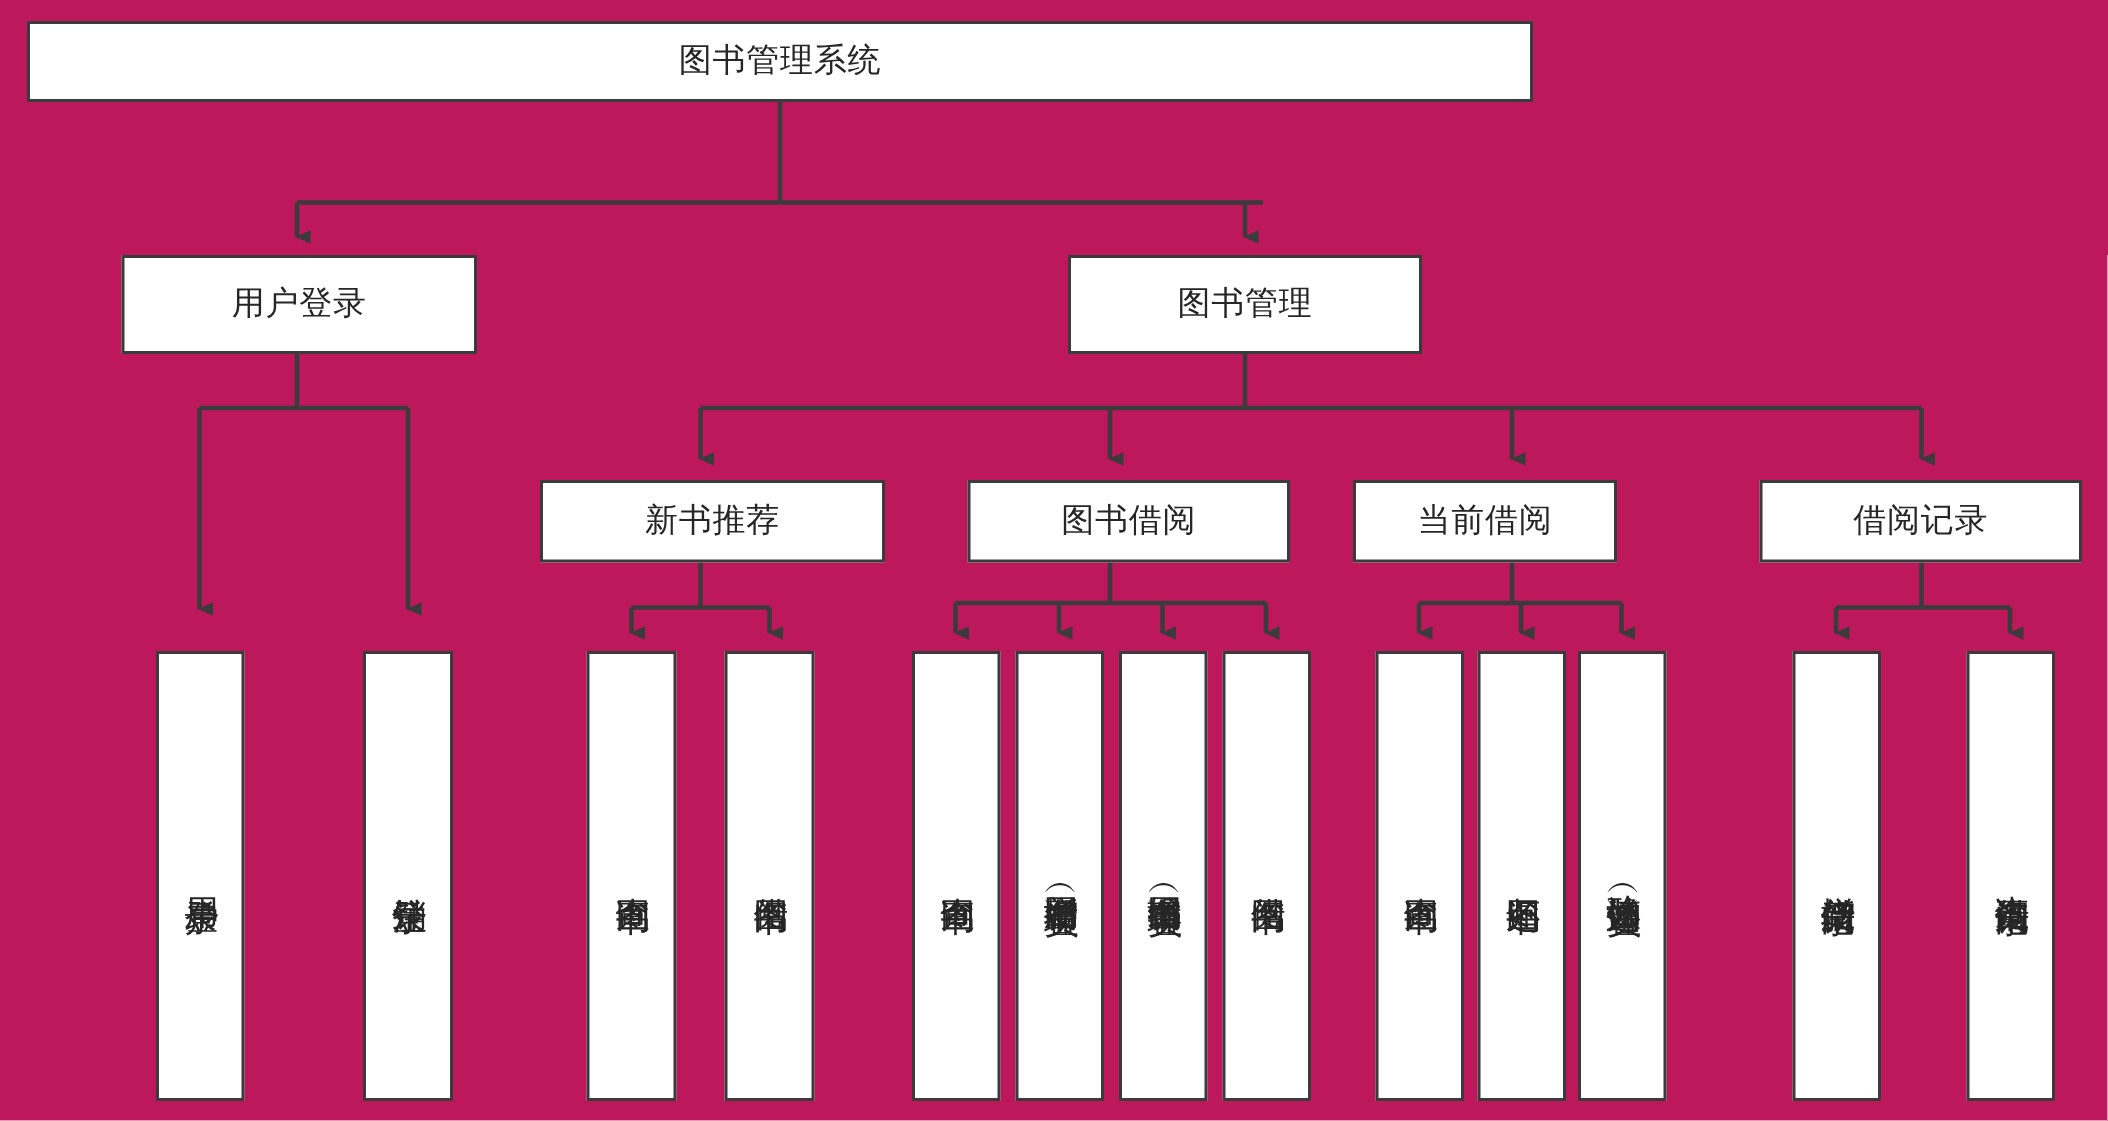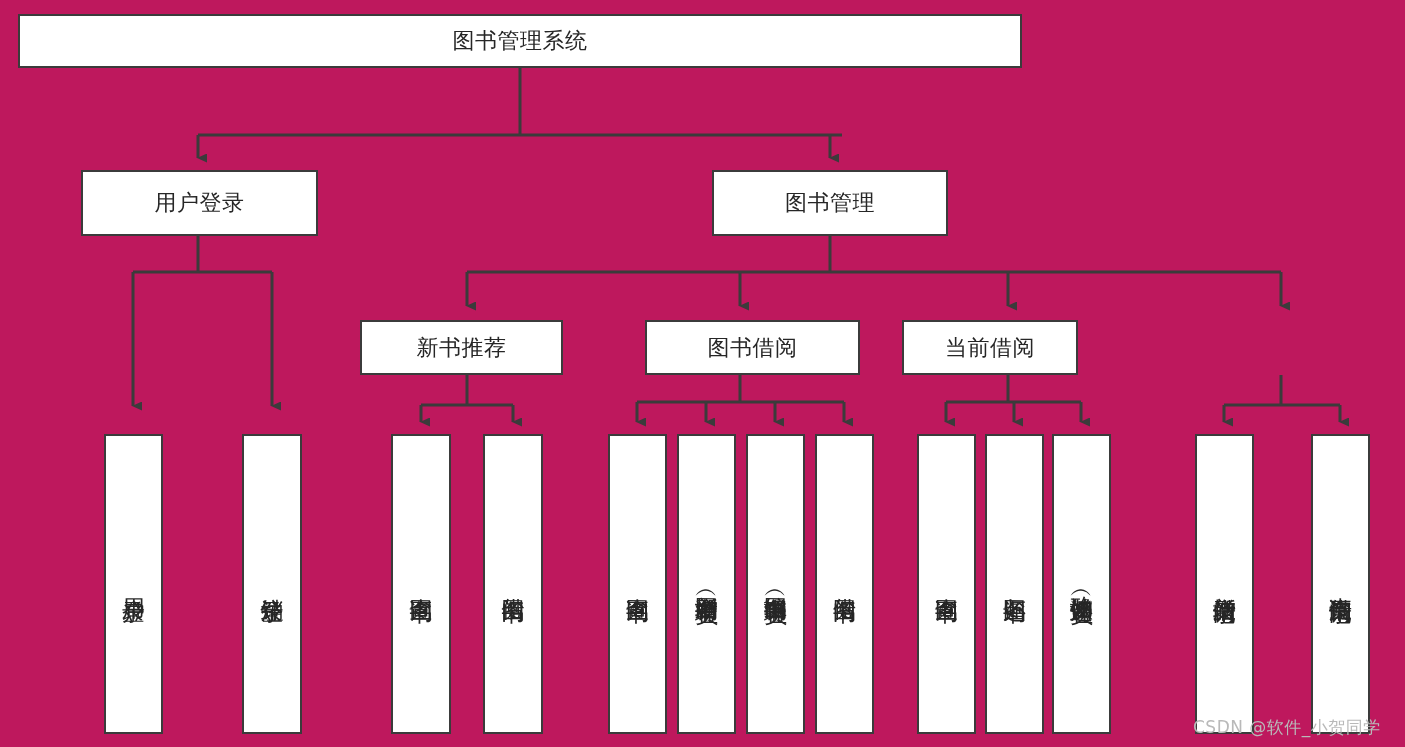--- a/index.html
+++ b/index.html
@@ -132,29 +132,32 @@
     <span class="node-label">图书管理系统</span>
   </div>
 
   <div class="node level2" style="left:81px; top:170px; width:237px; height:66px;">
     <span class="node-label">用户登录</span>
   </div>
   <div class="node level2" style="left:712px; top:170px; width:236px; height:66px;">
     <span class="node-label">图书管理</span>
   </div>
 
-  <div class="node level3" style="left:360px; top:320px; width:203px; height:55px;">
+  <div class="node level3" style="left:360px; top:320px; width:230px; height:55px;">
     <span class="node-label">新书推荐</span>
   </div>
   <div class="node level3" style="left:633px; top:320px; width:215px; height:55px;margin-left:12px;">
     <span class="node-label">图书借阅</span>
   </div>
   <div class="node level3" style="left:902px; top:320px; width:176px; height:55px;">
     <span class="node-label">当前借阅</span>
   </div>
+  <div class="node level3" style="left:1173px; top:320px; width:215px; height:55px;">
+    <span class="node-label">借阅记录</span>
+  </div>
 
   <div class="node leaf" style="left:104px; top:434px; width:59px; height:300px;">
     <span class="node-label">用户登录</span>
   </div>
   <div class="node leaf" style="left:242px; top:434px; width:60px; height:300px;">
     <span class="node-label">注销登录</span>
   </div>
 
   <div class="node leaf" style="left:391px; top:434px; width:60px; height:300px;">
     <span class="node-label">查询图书</span>
@@ -186,15 +189,14 @@
     <span class="node-label">确认归还（管理员）</span>
   </div>
 
   <div class="node leaf" style="left:1195px; top:434px; width:59px; height:300px;">
     <span class="node-label">新增借阅记录</span>
   </div>
   <div class="node leaf" style="left:1311px; top:434px; width:59px; height:300px;">
     <span class="node-label">查询借阅记录</span>
   </div>
 
-  <div class="watermark" style="left:1193px; top:716px;">CSDN @软件_小贺同学</div>
 
 </div>
 
 </body></html>

